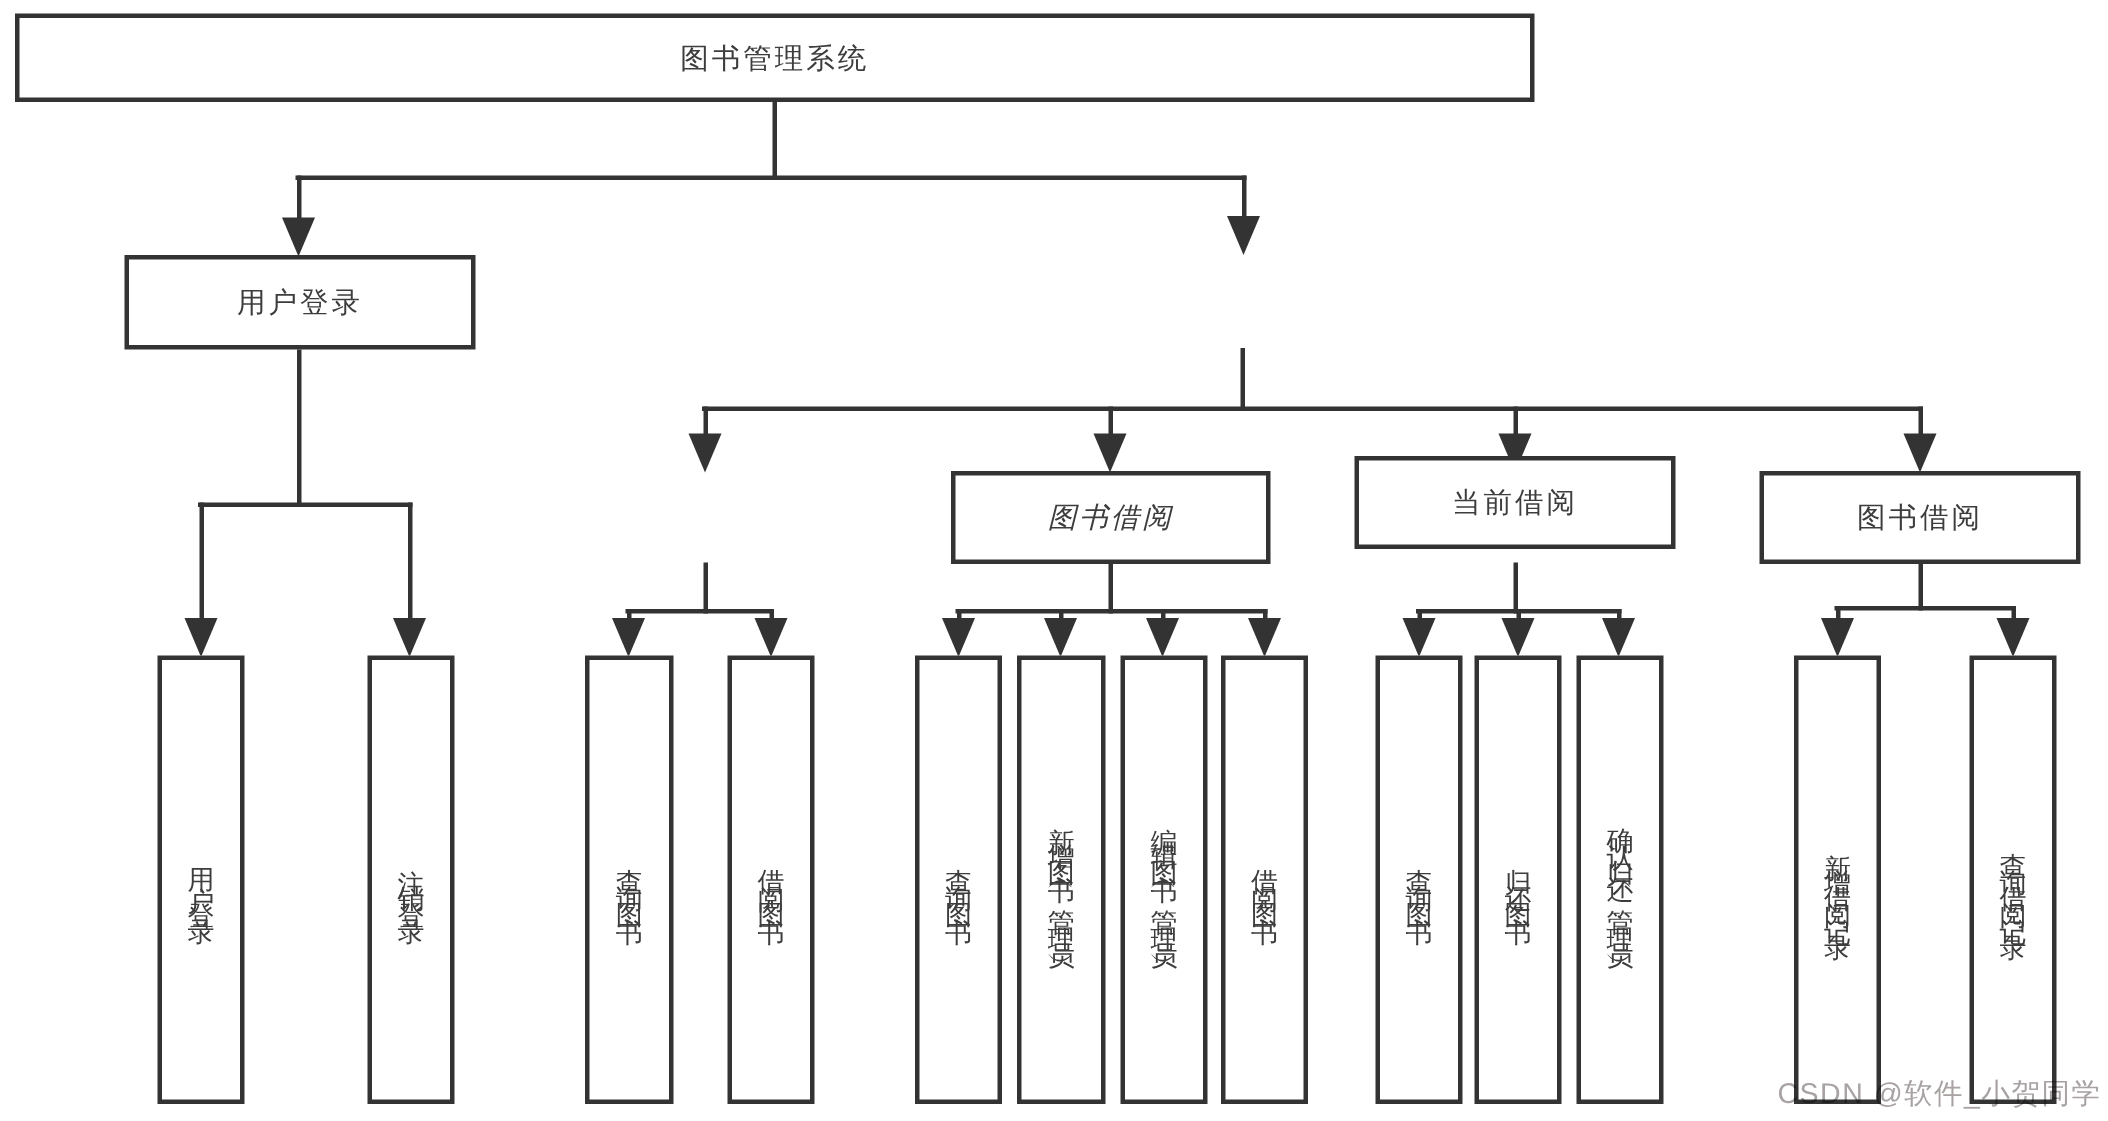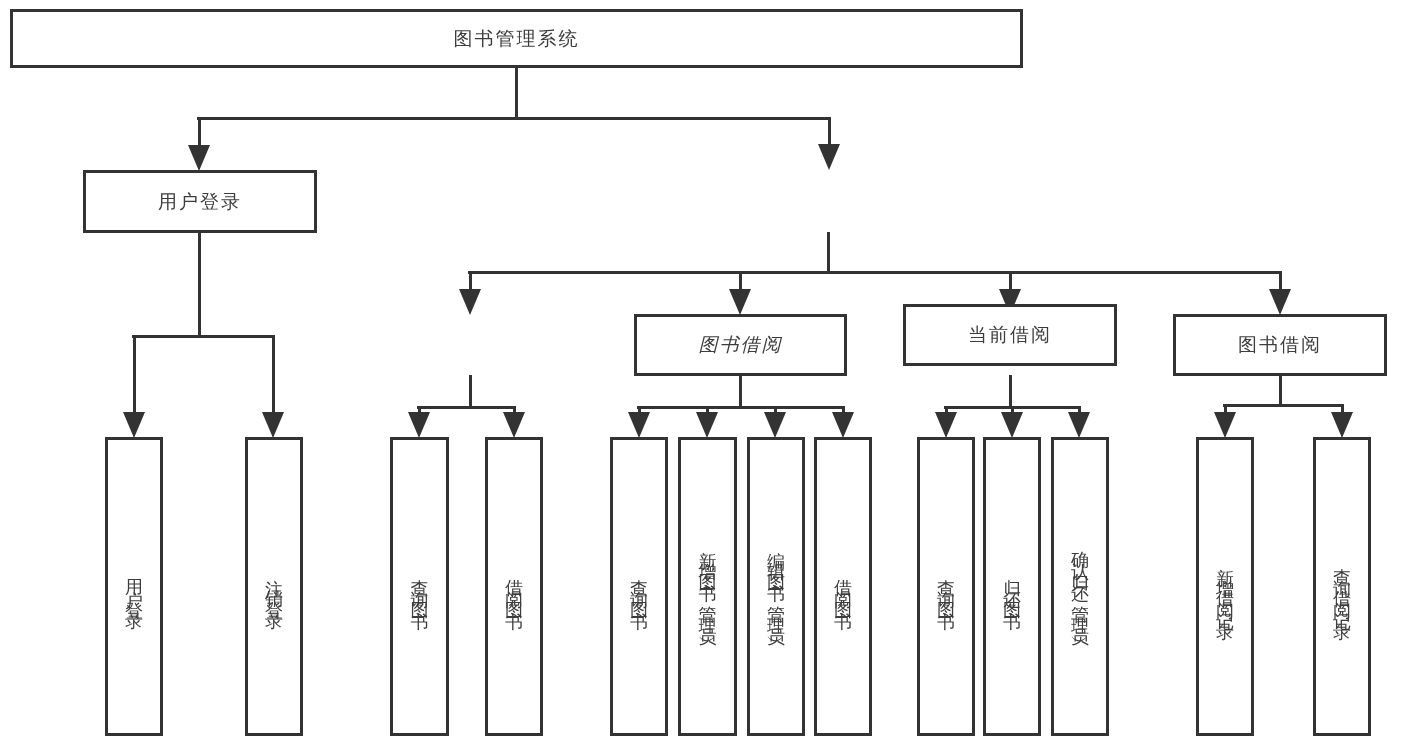--- a/index.html
+++ b/index.html
@@ -147,14 +147,15 @@
     <span class="vtext">确认归还（管理员）</span>
   </div>
 
   <div class="box" style="left:1196px;top:437px;width:58px;height:299px;">
     <span class="vtext">新增借阅记录</span>
   </div>
   <div class="box" style="left:1313px;top:437px;width:58px;height:299px;">
     <span class="vtext">查询借阅记录</span>
   </div>
 
+  <div class="watermark">CSDN @软件_小贺同学</div>
 
 </div>
 
 </body></html>

